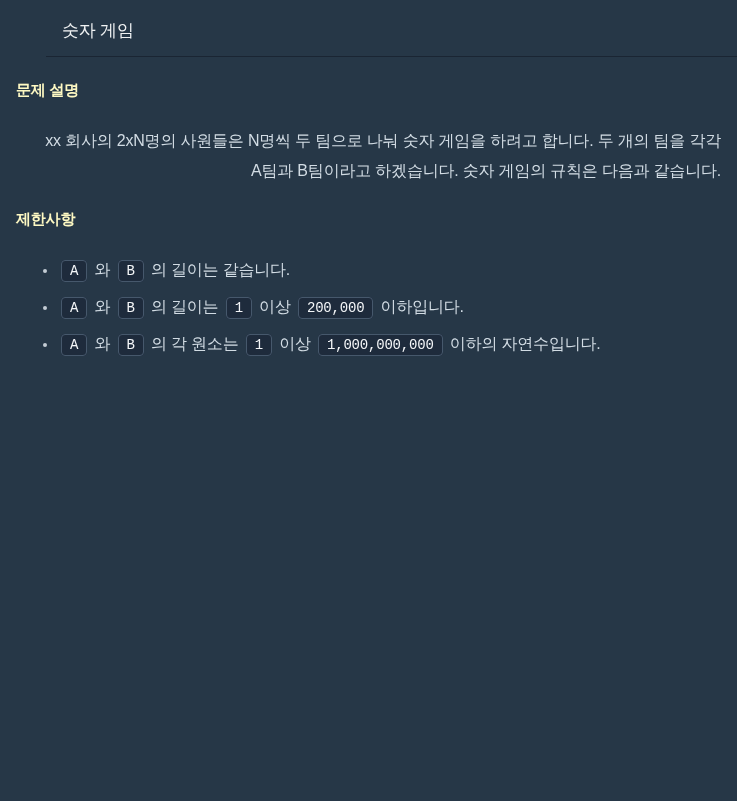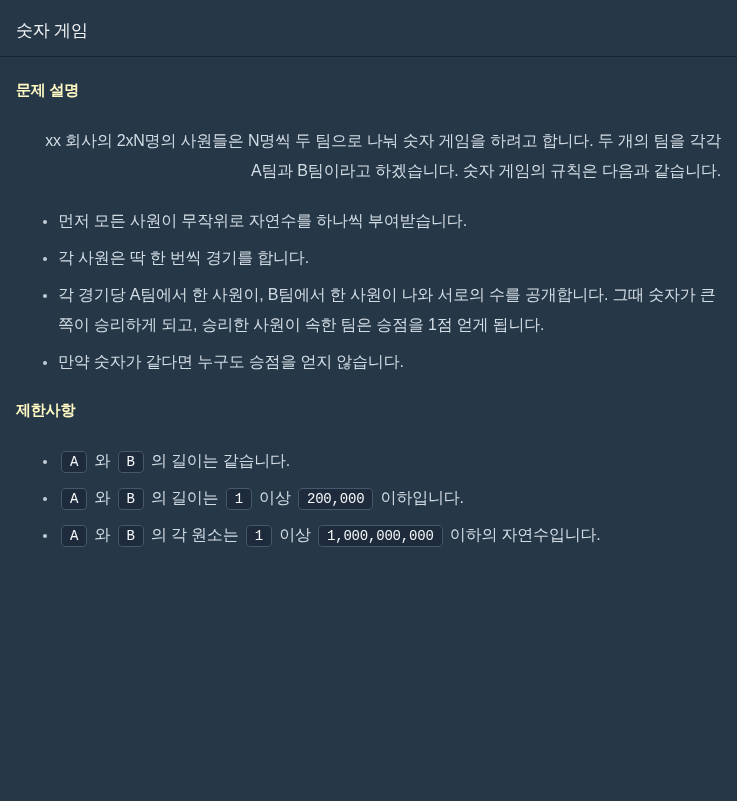--- a/index.html
+++ b/index.html
@@ -9,20 +9,21 @@
     min-height: 801px;
     background: #263747;
     font-family: "Liberation Sans", "DejaVu Sans", sans-serif;
     color: #d2dce4;
     overflow-x: hidden;
   }
   .page { width: 737px; min-height: 801px; }
   .title-bar {
     padding: 19px 16px 14px 16px;
     border-bottom: 1px solid #1a2533;
+    margin-left: 46px;
   }
   .title-bar h3 {
     margin: 0;
     font-size: 17px;
     line-height: 23px;
     font-weight: 400;
     color: #f0f2f3;
     letter-spacing: -0.2px;
   }
   .content { padding: 0 16px 24px 16px; }
@@ -76,26 +77,20 @@
 <div class="page">
   <header class="title-bar">
     <h3>숫자 게임</h3>
   </header>
 
   <section class="content">
     <h5>문제 설명</h5>
 
     <p>xx 회사의 2xN명의 사원들은 N명씩 두 팀으로 나눠 숫자 게임을 하려고 합니다. 두 개의 팀을 각각 A팀과 B팀이라고 하겠습니다. 숫자 게임의 규칙은 다음과 같습니다.</p>
 
-    <ul>
-        <li>먼저 모든 사원이 무작위로 자연수를 하나씩 부여받습니다.</li>
-        <li>각 사원은 딱 한 번씩 경기를 합니다.</li>
-        <li>각 경기당 A팀에서 한 사원이, B팀에서 한 사원이 나와 서로의 수를 공개합니다. 그때 숫자가 큰 쪽이 승리하게 되고, 승리한 사원이 속한 팀은 승점을 1점 얻게 됩니다.</li>
-        <li>만약 숫자가 같다면 누구도 승점을 얻지 않습니다.</li>
-      </ul>
 
 
 
     <h5>제한사항</h5>
 
     <ul>
         <li><code class="icode">A</code> 와 <code class="icode">B</code> 의 길이는 같습니다.</li>
         <li><code class="icode">A</code> 와 <code class="icode">B</code> 의 길이는 <code class="icode">1</code> 이상 <code class="icode">200,000</code> 이하입니다.</li>
         <li><code class="icode">A</code> 와 <code class="icode">B</code> 의 각 원소는 <code class="icode">1</code> 이상 <code class="icode">1,000,000,000</code> 이하의 자연수입니다.</li>
       </ul>

